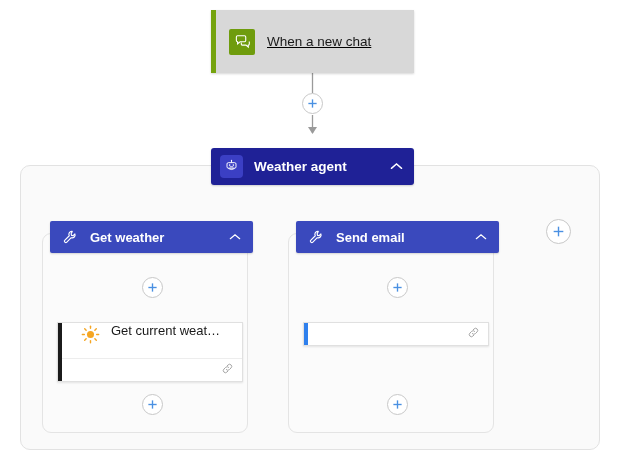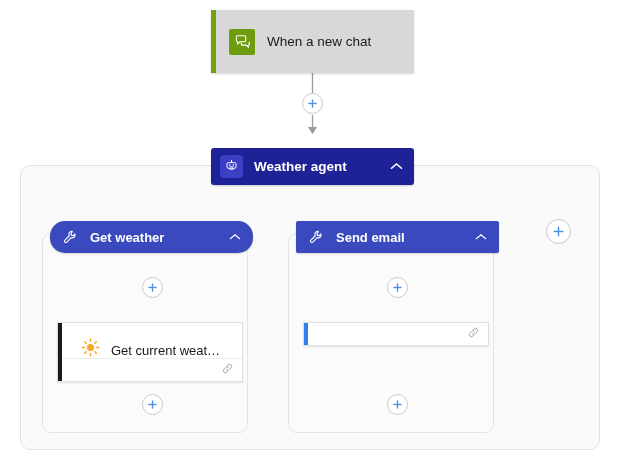--- a/index.html
+++ b/index.html
@@ -36,20 +36,21 @@
     position: absolute;
     left: 211px;
     top: 10px;
     width: 203px;
     height: 63px;
     background: #d8d8d8;
     box-sizing: border-box;
     display: flex;
     align-items: center;
     box-shadow: 0 1px 2px rgba(0,0,0,0.16);
+    text-decoration: underline;
   }
   .trigger-accent {
     width: 5px;
     height: 100%;
     background: #75a30e;
     flex: 0 0 5px;
   }
   .trigger-inner {
     display: flex;
     align-items: center;
@@ -142,21 +143,21 @@
     width: 203px;
     height: 32px;
     background: #3a49bd;
     border-radius: 2px;
     display: flex;
     align-items: center;
     box-sizing: border-box;
     padding: 0 11px 0 12px;
     box-shadow: 0 1px 2px rgba(0,0,0,0.16);
   }
-  .tool-node.left  { left: 50px; border-radius: 15px; }
+  .tool-node.left  { left: 50px; }
   .tool-node.right { left: 296px; align-items: center; }
   .tool-node-icon {
     flex: 0 0 16px;
     margin-right: 12px;
     display: flex;
     align-items: center;
     justify-content: center;
   }
   .tool-node-label {
     font-size: 13px;
@@ -189,21 +190,21 @@
     flex: 0 0 4px;
   }
   .card-accent.dark { background: #1b1b1b; }
   .card-accent.blue { background: #2f80ed; }
   .card-body {
     flex: 1 1 auto;
     min-width: 0;
   }
   .card-main {
     display: flex;
-    align-items: flex-end;
+    align-items: flex-start;
     height: 36px;
     padding: 0 17px;
     box-sizing: border-box;
     border-bottom: 1px solid #ededed;
   }
   .card-icon {
     flex: 0 0 22px;
     height: 22px;
     display: flex;
     align-items: center;

